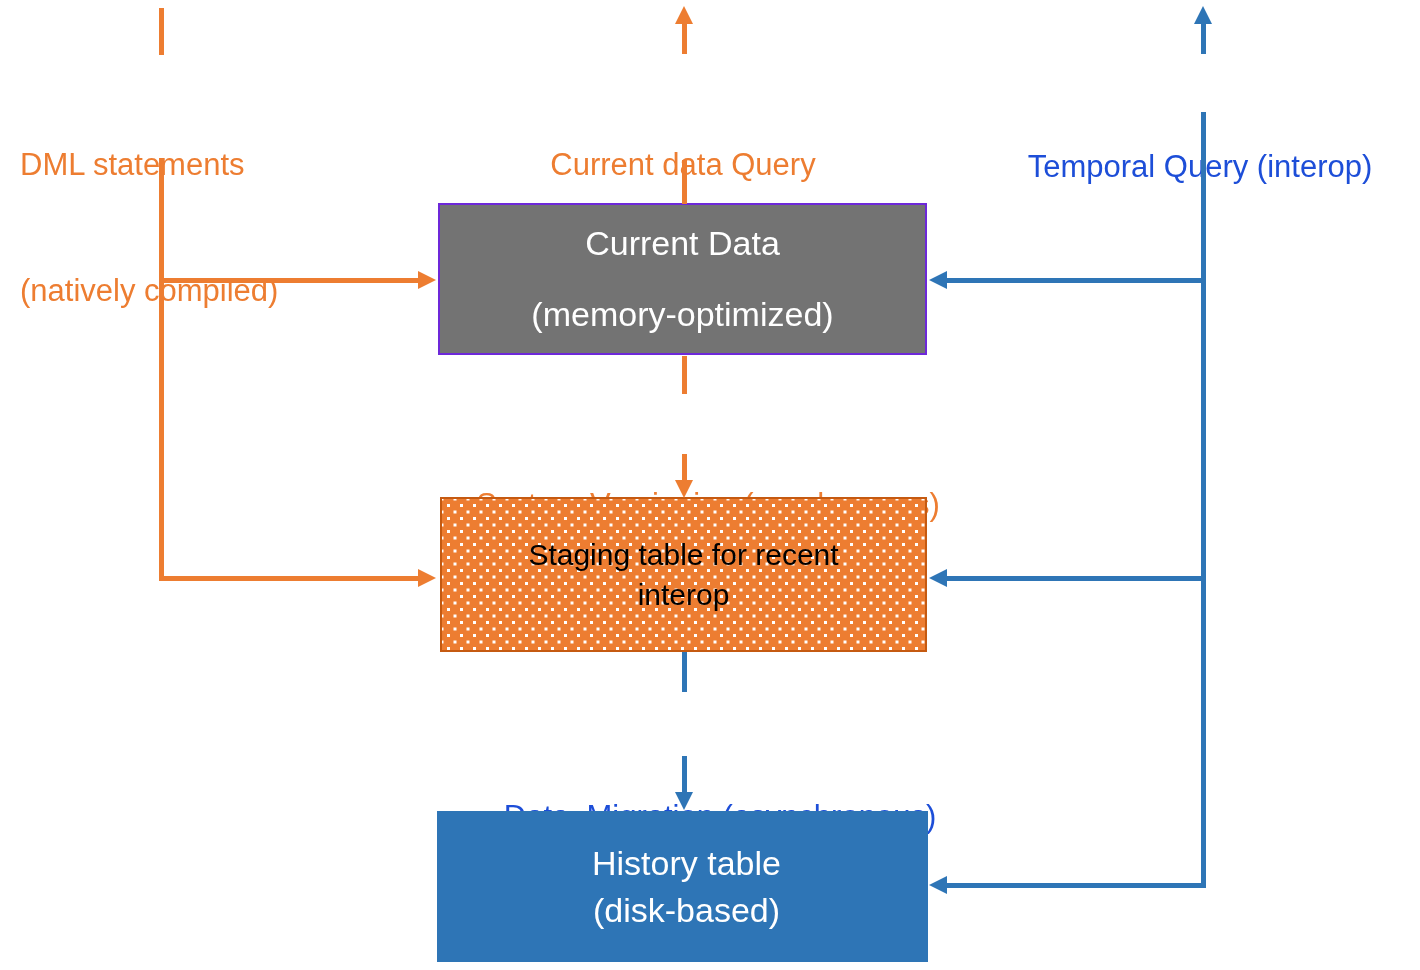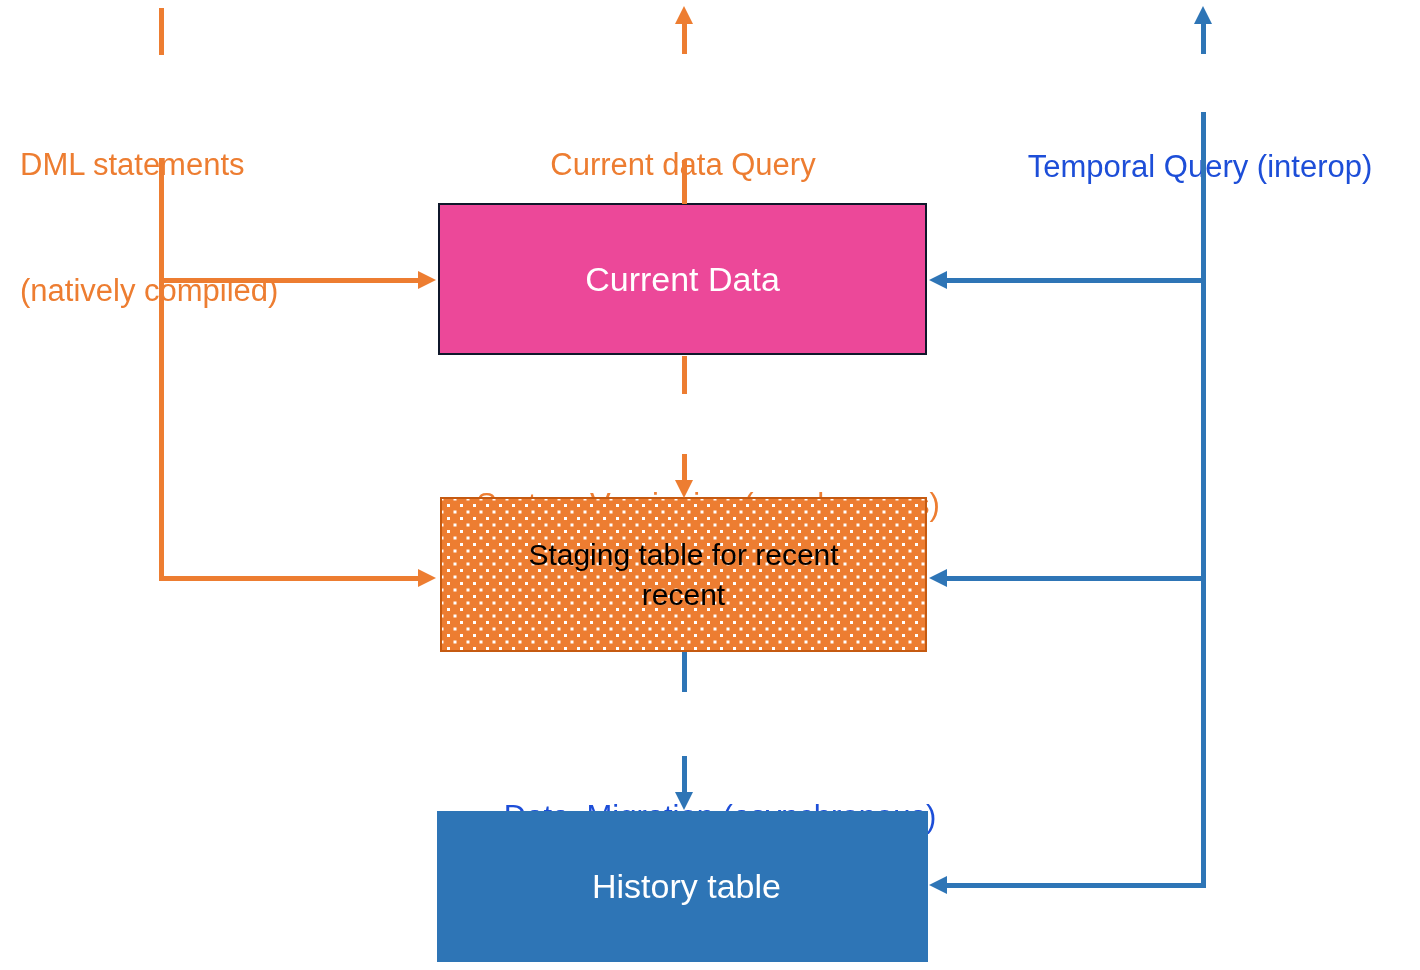--- a/index.html
+++ b/index.html
@@ -13,22 +13,22 @@
   .lbl.blue{color:#1d4ed8;}
   .lbl.center{text-align:center;}
   .lbl-dml{left:20px;top:60px;width:330px;text-align:left;}
   .lbl-current-query{left:510px;top:60px;width:346px;}
   .lbl-temporal{left:990px;top:62px;width:420px;}
   .lbl-sysver{left:448px;top:400px;width:520px;}
   .lbl-datamig{left:460px;top:712px;width:520px;}
   
   .box{position:absolute;display:flex;flex-direction:column;justify-content:center;align-items:center;
        text-align:center;box-sizing:border-box;}
-  .box-current{left:438px;top:203px;width:489px;height:152px;background:#ec4899;
-       border:2px solid #0f172a;color:#ffffff;font-size:34px;line-height:47px;gap:24px;}
+  .box-current{left:438px;top:203px;width:489px;height:152px;background:#737373;
+       border:2px solid #6d28d9;color:#ffffff;font-size:34px;line-height:47px;gap:24px;}
   .box-staging{left:440px;top:497px;width:487px;height:155px;
        background-color:#ED7D31;
        background-image:radial-gradient(#ffffff 1.6px, rgba(255,255,255,0) 1.7px),
                         radial-gradient(#ffffff 1.6px, rgba(255,255,255,0) 1.7px);
        background-size:13px 13px;background-position:0 0,6.5px 6.5px;
        border:2px solid #C55A11;color:#000000;font-size:30px;line-height:40px;align-items:center;}
   .box-history{left:437px;top:811px;width:491px;height:151px;background:#2E75B6;
        color:#ffffff;font-size:34px;line-height:47px;padding-left:8px;}
   
   .ln{position:absolute;}
@@ -91,29 +91,31 @@
   <div class="lbl orange center lbl-sysver">
     <div>System-Versioning (synchronous)</div>
   </div>
 
   <div class="lbl blue center lbl-datamig">
     <div>Data  Migration (asynchronous)</div>
   </div>
 
   <div class="box box-current">
     <div>Current Data</div>
+    <div>(memory-optimized)</div>
   </div>
 
   <div class="box box-staging">
     <div>Staging table for recent</div>
-    <div>recent</div>
+    <div>interop</div>
   </div>
 
   <div class="box box-history">
     <div>History table</div>
+    <div>(disk-based)</div>
   </div>
 
   <div class="ln o o-top-stub"></div>
   <div class="ln o o-left-main"></div>
 
   <div class="ln o o-branch-current"></div>
   <div class="ah ah-right ah-o-branch-current"></div>
 
   <div class="ln o o-branch-staging"></div>
   <div class="ah ah-right ah-o-branch-staging"></div>

